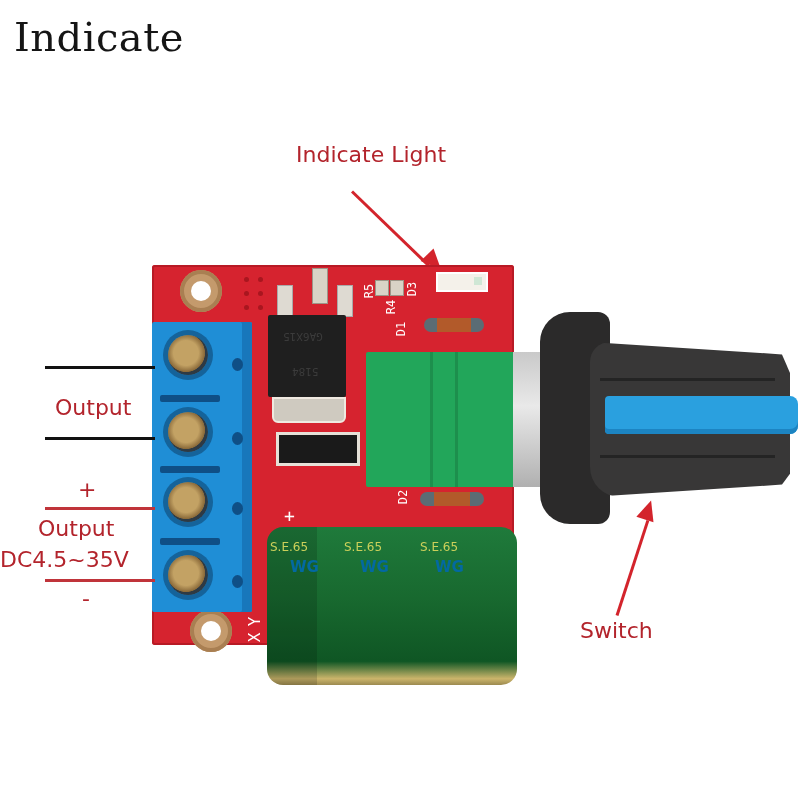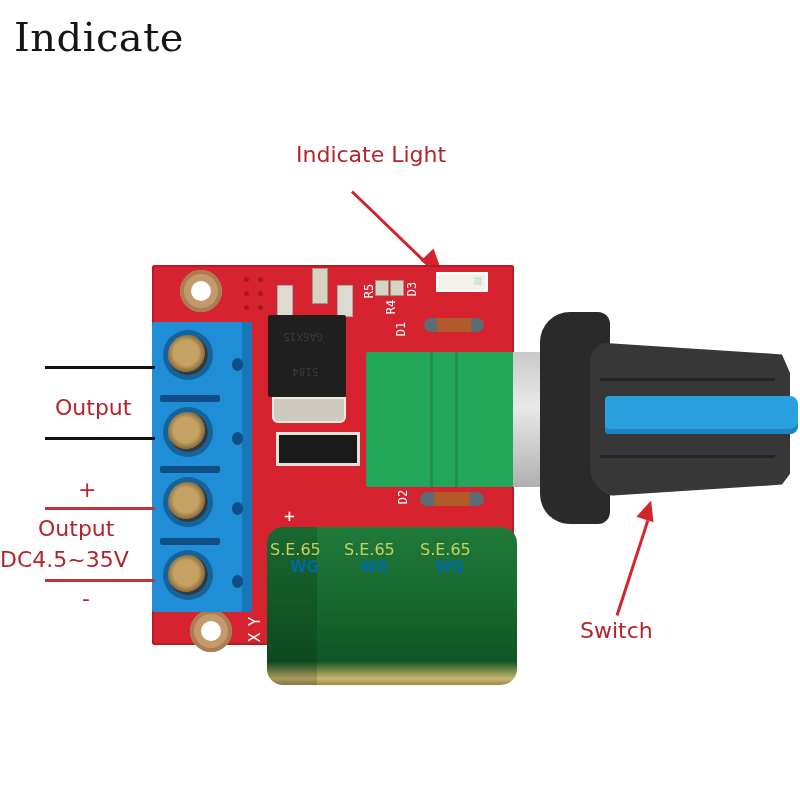--- a/index.html
+++ b/index.html
@@ -74,21 +74,21 @@
   .knob-rib { left: 600px; height: 3px; width: 175px; background: #242424; }
   .knob-blue { left: 605px; top: 396px; width: 193px; height: 38px; background: #2aa0df; border-radius: 4px 8px 8px 4px; box-shadow: inset 0 -5px 0 #1c84c2; }
 
   
   .cap {
     left: 267px; top: 527px; width: 250px; height: 158px; border-radius: 16px;
     background: linear-gradient(180deg,#1f7a3b 0%,#18692f 45%,#0f5624 85%,#cbb56b 96%,#9c8a50 100%);
   }
   .cap-left-shade { left: 267px; top: 527px; width: 50px; height: 158px; border-radius: 16px 0 0 16px; background: rgba(0,0,0,0.15); }
   .cap-text { color: #0369a1; font-size: 15px; font-weight: bold; font-family: "DejaVu Sans", sans-serif; white-space: nowrap; }
-  .cap-text.thin { font-weight: normal; font-size: 16px; color: #cbd05a; }
+  .cap-text.thin { font-weight: normal; font-size: 12px; color: #cbd05a; }
 
   .arrow-line { height: 3px; background: #d3242c; transform-origin: 0 50%; }
   .arrow-head { width: 0; height: 0; border-left: 9px solid transparent; border-right: 9px solid transparent; border-top: 20px solid #d3242c; }
 </style>
 </head>
 <body>
 
 <div class="abs brand">Indicate</div>
 
 <div class="abs label" style="left:272px;top:142px;margin-left:24px;">Indicate Light</div>

